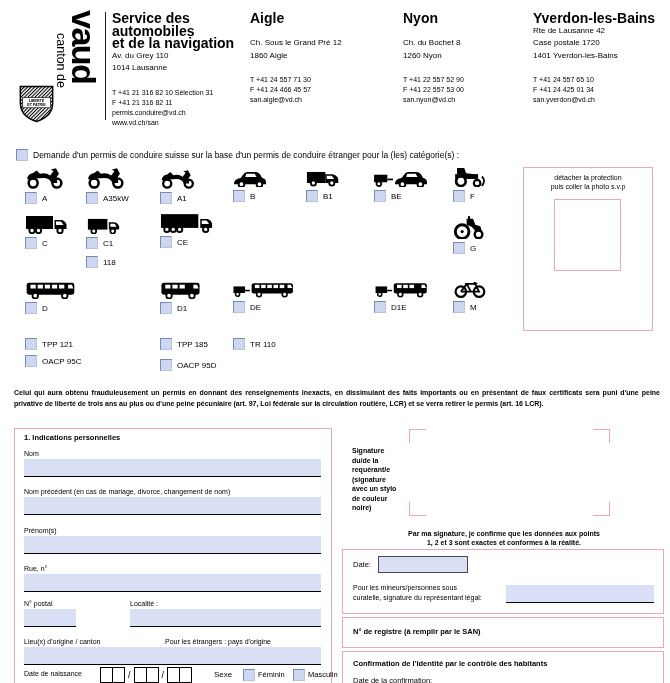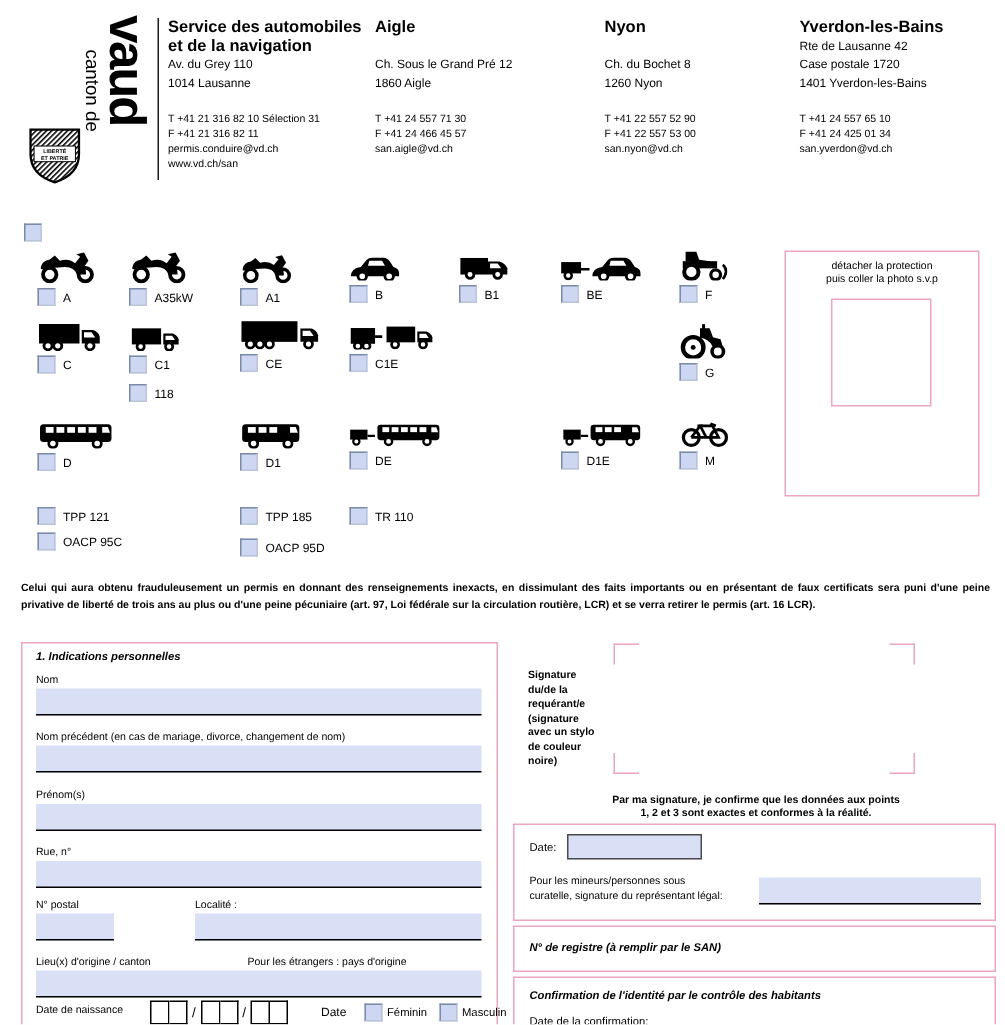--- a/index.html
+++ b/index.html
@@ -8,33 +8,33 @@
   .abs{position:absolute;}
 
   
   .divider{position:absolute;left:105px;top:12px;width:1px;height:108px;background:#1a1a1a;}
   .vaud{position:absolute;left:99px;top:10px;transform:rotate(90deg);transform-origin:0 0;
         font-size:34px;font-weight:bold;letter-spacing:-1.5px;line-height:30px;white-space:nowrap;}
   .cantonde{position:absolute;left:67px;top:33px;transform:rotate(90deg);transform-origin:0 0;
         font-size:12.5px;line-height:13px;white-space:nowrap;}
   .office{position:absolute;top:12px;}
   .office span{display:block;}
-  .office .t{font-weight:bold;font-size:11px;line-height:12.5px;min-height:12.5px;}
+  .office .t{font-weight:bold;font-size:14px;line-height:12.5px;min-height:12.5px;}
   .office .a{font-size:8px;line-height:12.5px;min-height:12.5px;}
   .office .c{font-size:7px;line-height:10px;min-height:10px;}
   .office .contact{margin-top:13px;}
 
   
   .cb{width:10px;height:10px;background:#cdd7f2;border:1px solid;
       border-color:#7b8aa8 #b9c3da #b9c3da #7b8aa8;display:inline-block;flex:0 0 auto;}
   .reqline{position:absolute;display:flex;align-items:center;gap:5px;font-size:8.5px;}
   .fld{position:absolute;background:#d9dff5;border-bottom:1px solid #000;}
   .fldbox{position:absolute;background:#d9dff5;border:1px solid #4a4a4a;}
   .lbl{position:absolute;font-size:7px;white-space:nowrap;}
-  .lblb{position:absolute;font-size:7.5px;font-weight:bold;white-space:nowrap;font-style:italic;}
+  .lblb{position:absolute;font-size:7.5px;font-weight:bold;white-space:nowrap;}
   .pinkbox{position:absolute;border:1px solid #eda3c2;}
 
   
   .cat{position:absolute;}
   .cat .ic{display:flex;align-items:flex-end;}
   .catline{display:flex;align-items:center;gap:5px;font-size:8px;margin-top:3px;}
 
   
   .cm{position:absolute;width:16px;height:13px;}
   .cm-tl{border-top:1px solid #eda3c2;border-left:1px solid #eda3c2;}
@@ -201,20 +201,21 @@
     <span class="a">Rte de Lausanne 42</span>
     <span class="a">Case postale 1720</span>
     <span class="a">1401 Yverdon-les-Bains</span>
     <span class="contact c">T +41 24 557 65 10</span>
     <span class="c">F +41 24 425 01 34</span>
     <span class="c">san.yverdon@vd.ch</span>
   </div>
 
   <div class="reqline" style="left:16px;top:149px">
     <span class="cb"></span>
+    <span>Demande d'un permis de conduire suisse sur la base d'un permis de conduire étranger pour la (les) catégorie(s) :</span>
   </div>
 
   <div class="cat" style="left:25px;top:167px">
     <div class="ic">
         <svg width="40" height="22" viewBox="0 0 46 26">
           <use href="#v-moto"></use>
         </svg>
       </div>
     <div class="catline">
         <span class="cb"></span>
@@ -317,32 +318,20 @@
   </div>
   <div class="cat" style="left:160px;top:212px">
     <div class="ic">
         <svg width="55" height="21" viewBox="0 0 56 21">
           <use href="#v-truck-lg"></use>
         </svg>
       </div>
     <div class="catline">
         <span class="cb"></span>
         <span>CE</span>
-      </div>
-  </div>
-  <div class="cat" style="left:233px;top:212px">
-    <div class="ic">
-      <svg width="57" height="21" viewBox="0 0 58 22">
-          <use href="#v-trailer-m" transform="translate(0,3)"></use>
-          <use href="#v-truck-sm" transform="translate(24,2)"></use>
-        </svg>
-    </div>
-    <div class="catline">
-        <span class="cb"></span>
-        <span>C1E</span>
       </div>
   </div>
   <div class="cat" style="left:453px;top:216px">
     <div class="ic">
         <svg width="31" height="23" viewBox="0 0 34 25">
           <use href="#v-tractor"></use>
         </svg>
       </div>
     <div class="catline">
         <span class="cb"></span>
@@ -481,21 +470,21 @@
       <span class="dgrp">
           <span class="dcell"></span>
           <span class="dcell"></span>
         </span>
       <span>/</span>
       <span class="dgrp">
           <span class="dcell"></span>
           <span class="dcell"></span>
         </span>
     </div>
-    <div class="lbl" style="left:199px;top:241px;font-size:8px">Date</div>
+    <div class="lbl" style="left:199px;top:241px;font-size:8px">Sexe</div>
     <span class="cb abs" style="left:228px;top:240px"></span>
     <div class="lbl" style="left:243px;top:241px;font-size:7.5px">Féminin</div>
     <span class="cb abs" style="left:278px;top:240px"></span>
     <div class="lbl" style="left:293px;top:241px;font-size:7.5px">Masculin</div>
   </div>
 
   <div class="siglbl" style="left:352px;top:446px;width:56px">
     <div>Signature</div>
     <div>du/de la</div>
     <div>requérant/e</div>

